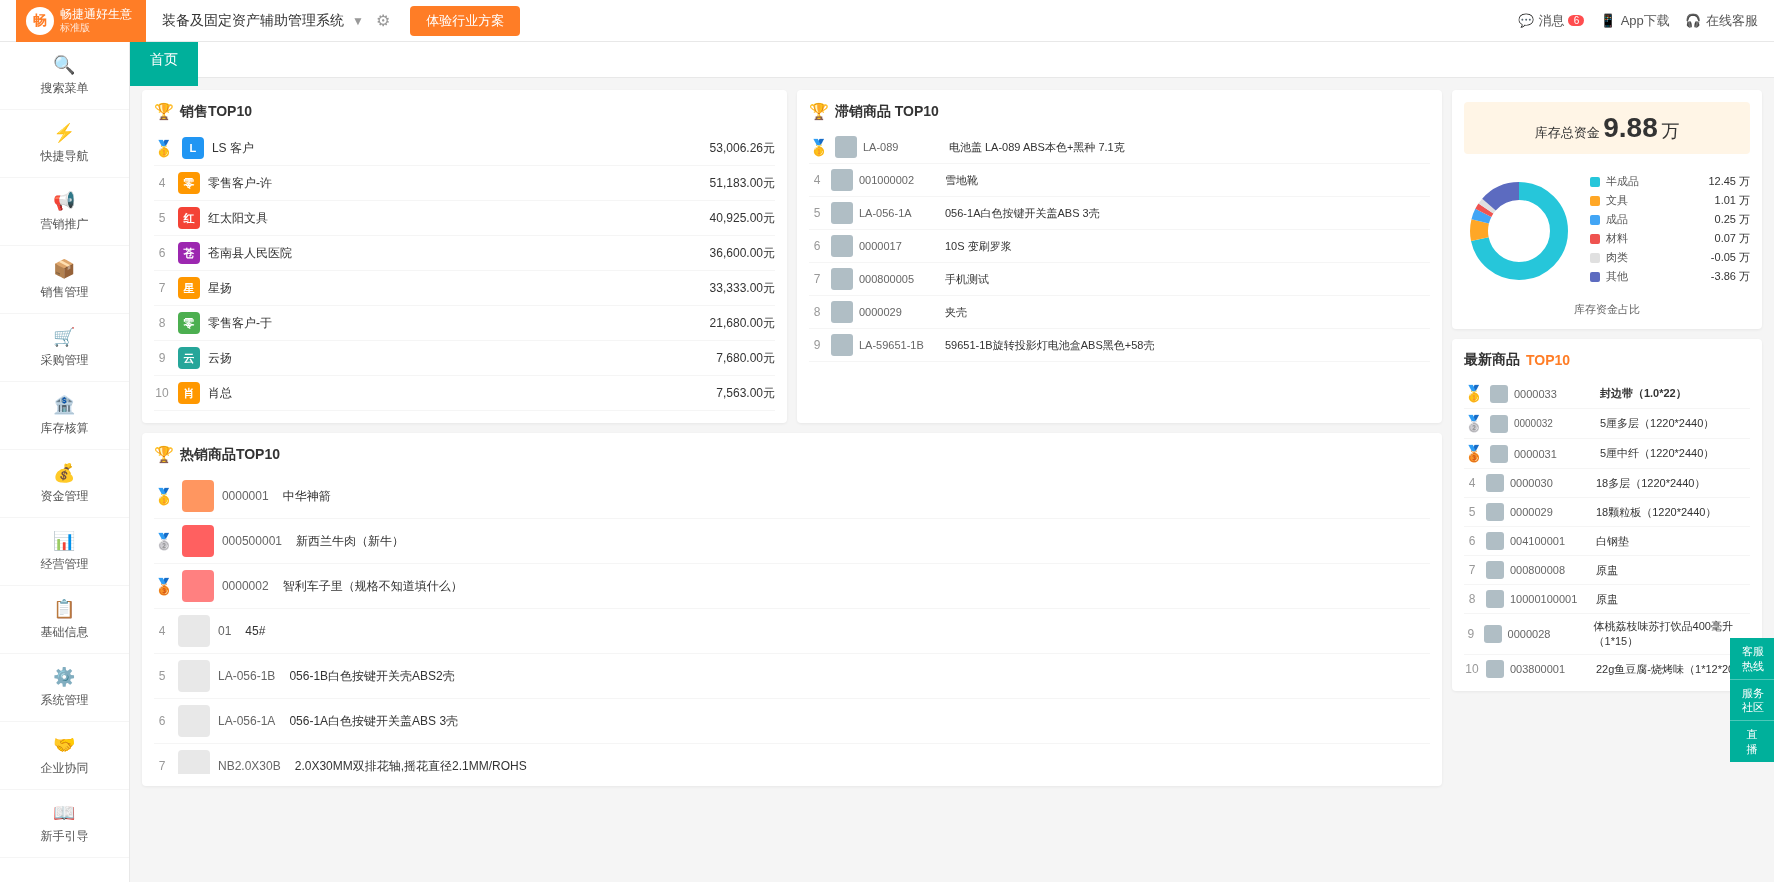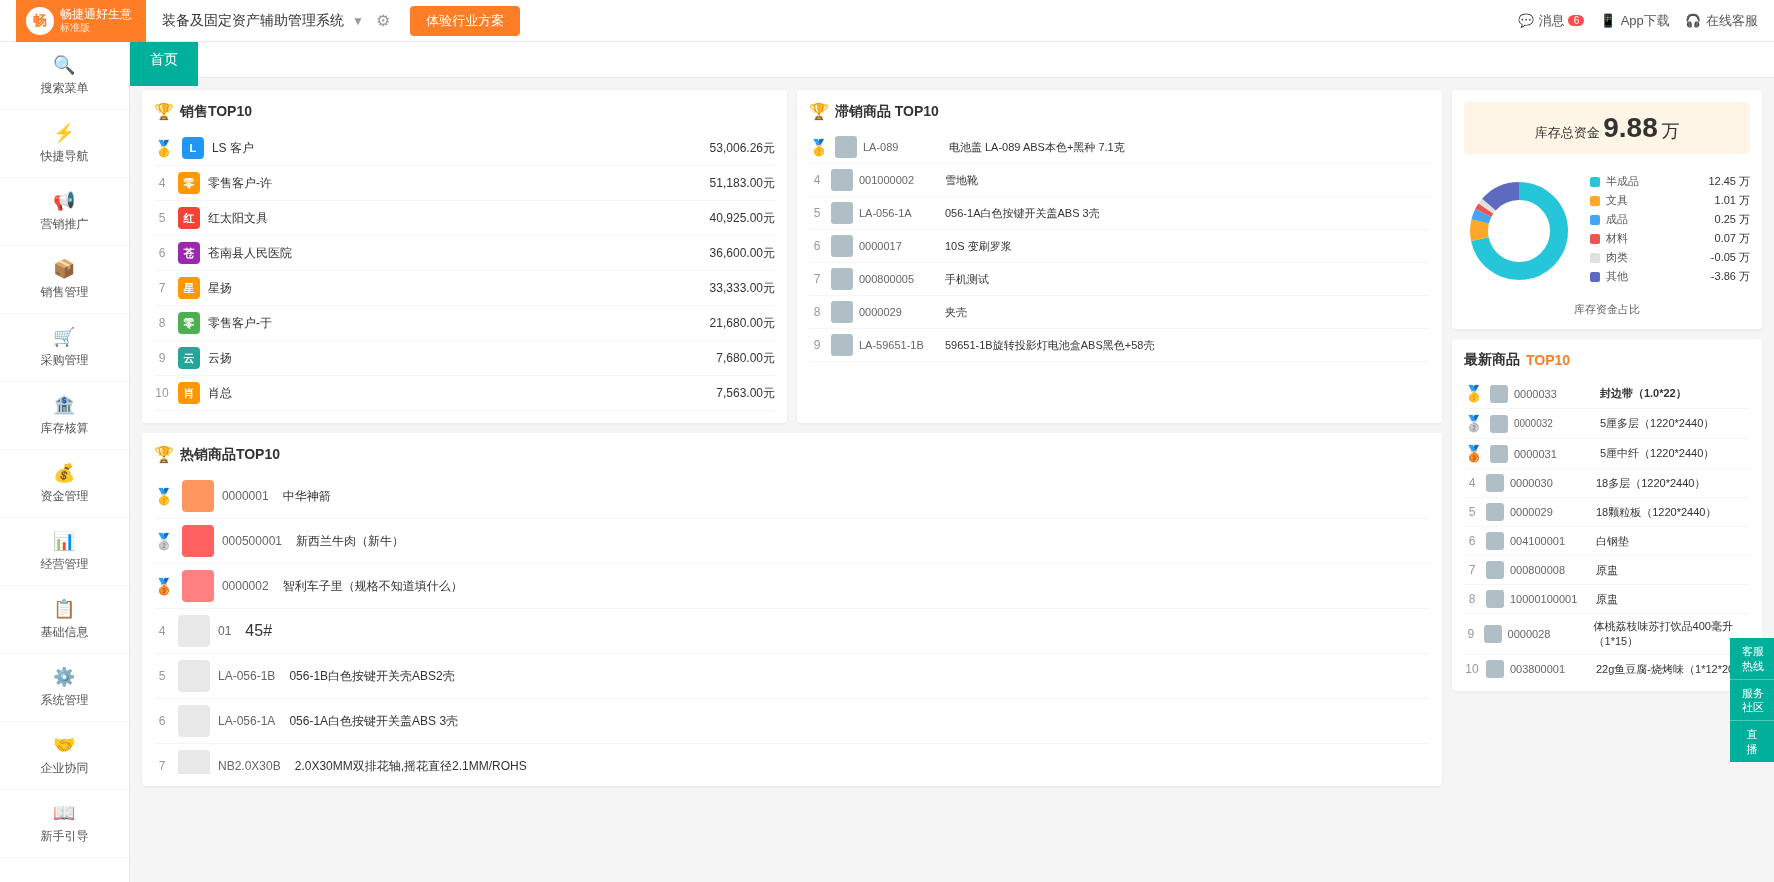--- a/index.html
+++ b/index.html
@@ -450,21 +450,21 @@
         <div class="hot-item">
           <span class="rank-medal medal-bronze">🥉</span>
           <div class="hot-thumb meat-bg"></div>
           <span style="font-size:12px; color:#666;">0000002</span>
           <span style="font-size:12px; margin-left:6px;">智利车子里（规格不知道填什么）</span>
         </div>
         <div class="hot-item">
           <span class="rank-num">4</span>
           <div class="hot-thumb"></div>
           <span style="font-size:12px; color:#666;">01</span>
-          <span style="font-size:16px; margin-left:6px;">45#</span>
+          <span style="font-size:12px; margin-left:6px;">45#</span>
         </div>
         <div class="hot-item">
           <span class="rank-num">5</span>
           <div class="hot-thumb"></div>
           <span style="font-size:12px; color:#666;">LA-056-1B</span>
           <span style="font-size:12px; margin-left:6px;">056-1B白色按键开关壳ABS2壳</span>
         </div>
         <div class="hot-item">
           <span class="rank-num">6</span>
           <div class="hot-thumb"></div>

